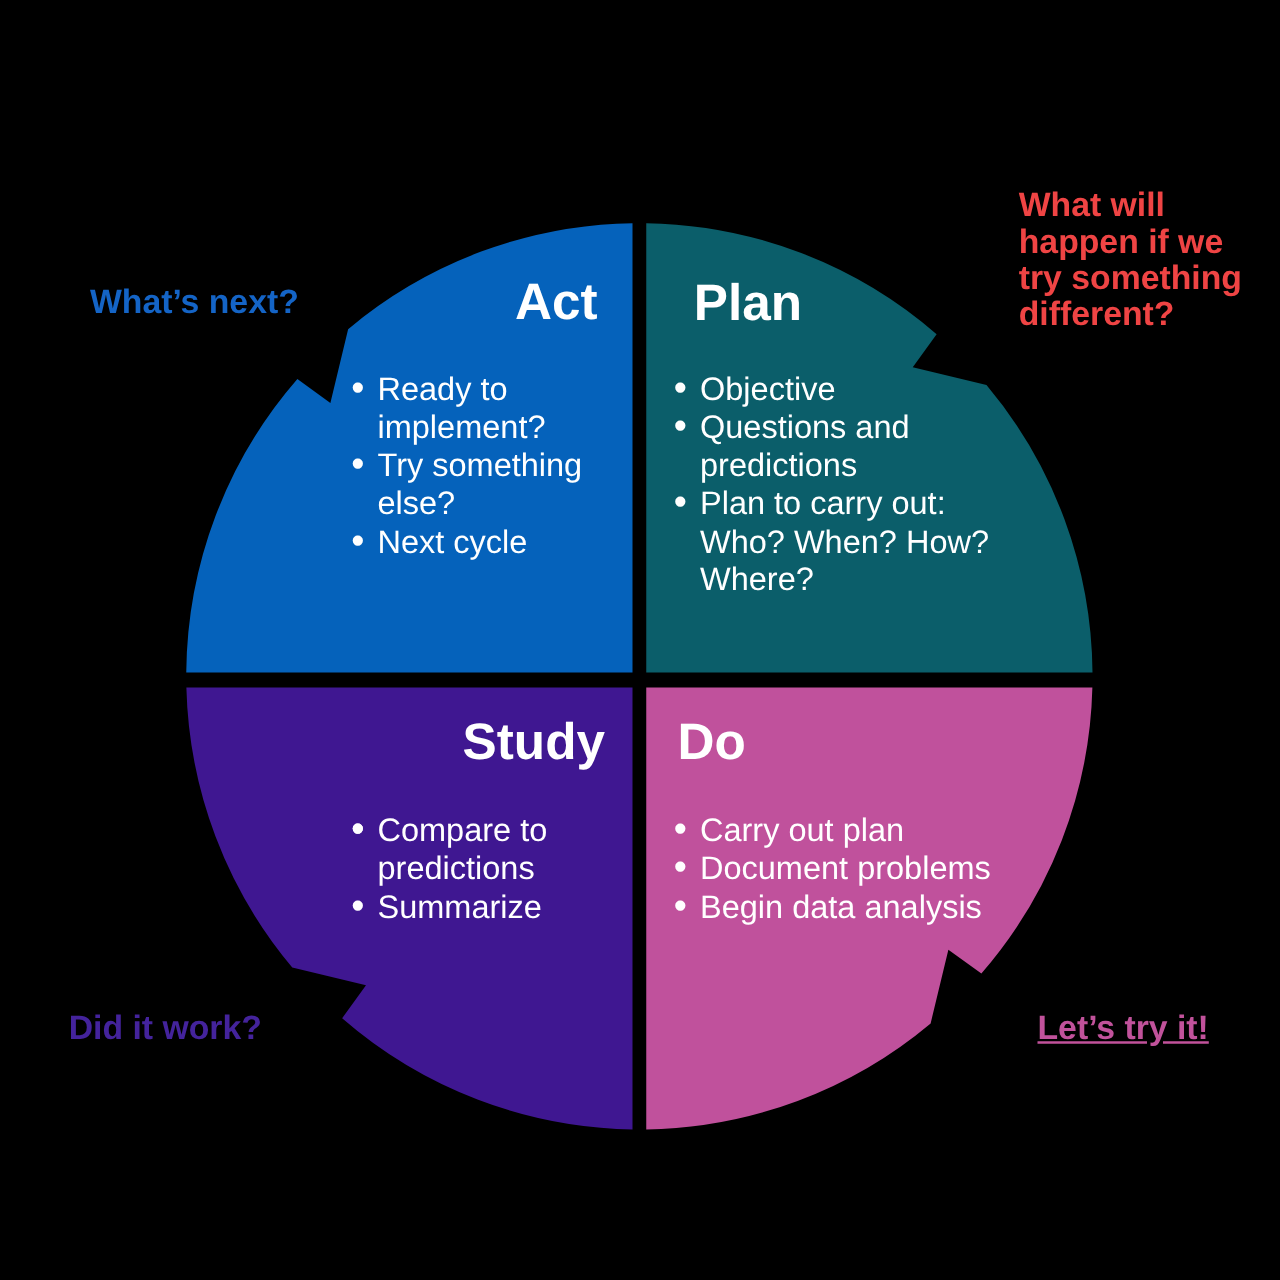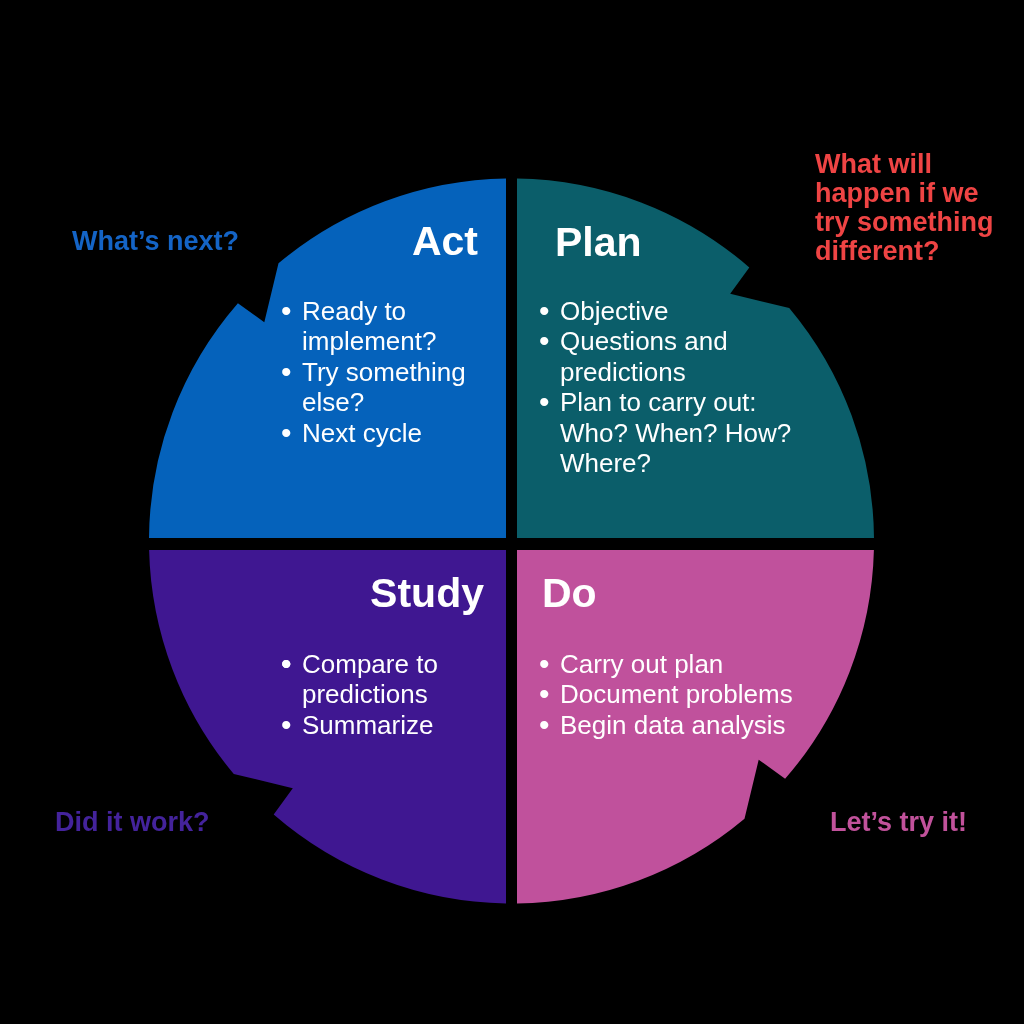--- a/index.html
+++ b/index.html
@@ -44,21 +44,21 @@
   .olabel{
     position:absolute;
     font-size:27px;
     font-weight:700;
     line-height:29px;
     white-space:nowrap;
   }
   .act-olabel{left:72px;top:227px;}
   .plan-olabel{left:815px;top:150px;width:196px;white-space:normal;}
   .study-olabel{left:55px;top:808px;}
-  .do-olabel{left:830px;top:808px;}
+  .do-olabel{left:830px;top:808px;text-decoration:underline;}
 </style>
 </head>
 <body>
 
 <div class="stage">
 
   <svg class="wedges" viewBox="0 0 1024 1024" aria-hidden="true">
     <path d="M506 178.5 A362.5 362.5 0 0 0 278.5 263.3 L264.3 322.3 L237.9 303.2 A362.5 362.5 0 0 0 149 538 L506 538 Z" fill="#0562BB"></path>
     <path d="M517 178.5 A362.5 362.5 0 0 1 749.3 267.4 L730.2 293.8 L789.2 308 A362.5 362.5 0 0 1 874 538 L517 538 Z" fill="#0B5E6A"></path>
     <path d="M506 550 L149.1 550 A362.5 362.5 0 0 0 233.8 774 L292.8 788.2 L273.7 814.6 A362.5 362.5 0 0 0 506 903.5 Z" fill="#3F1791"></path>

